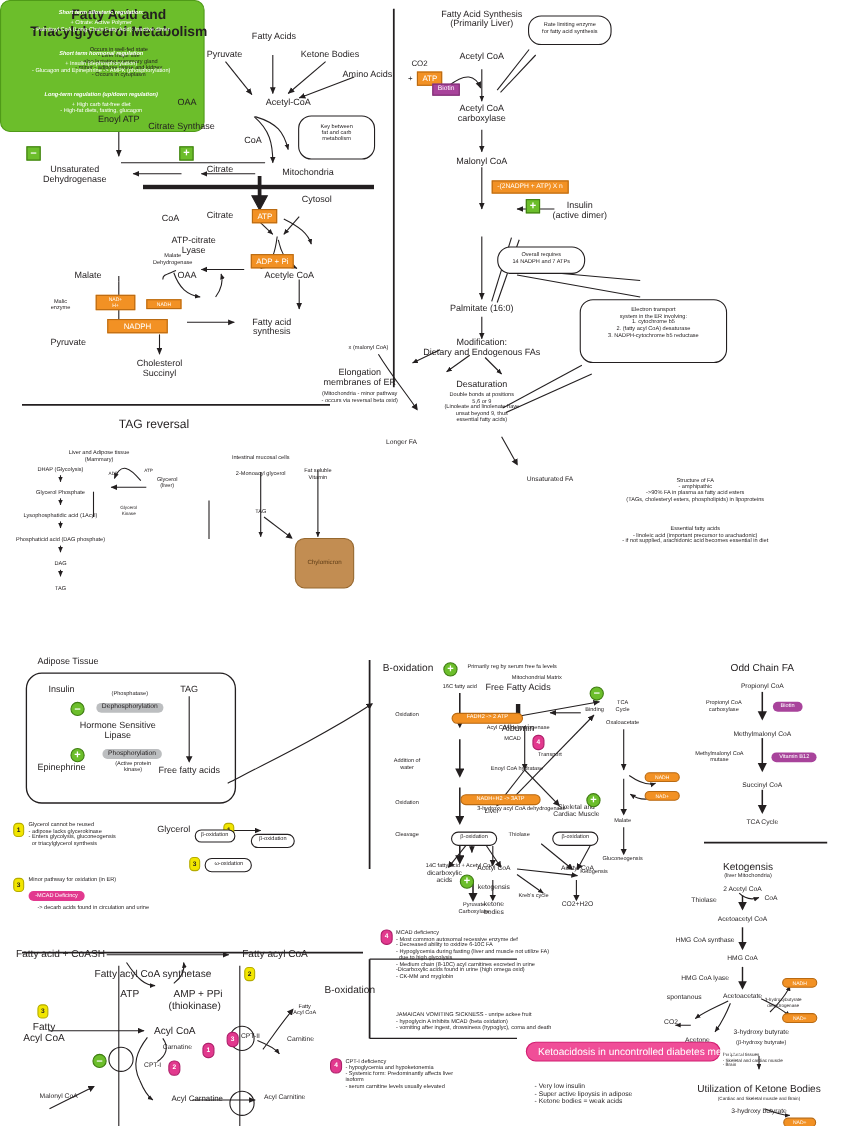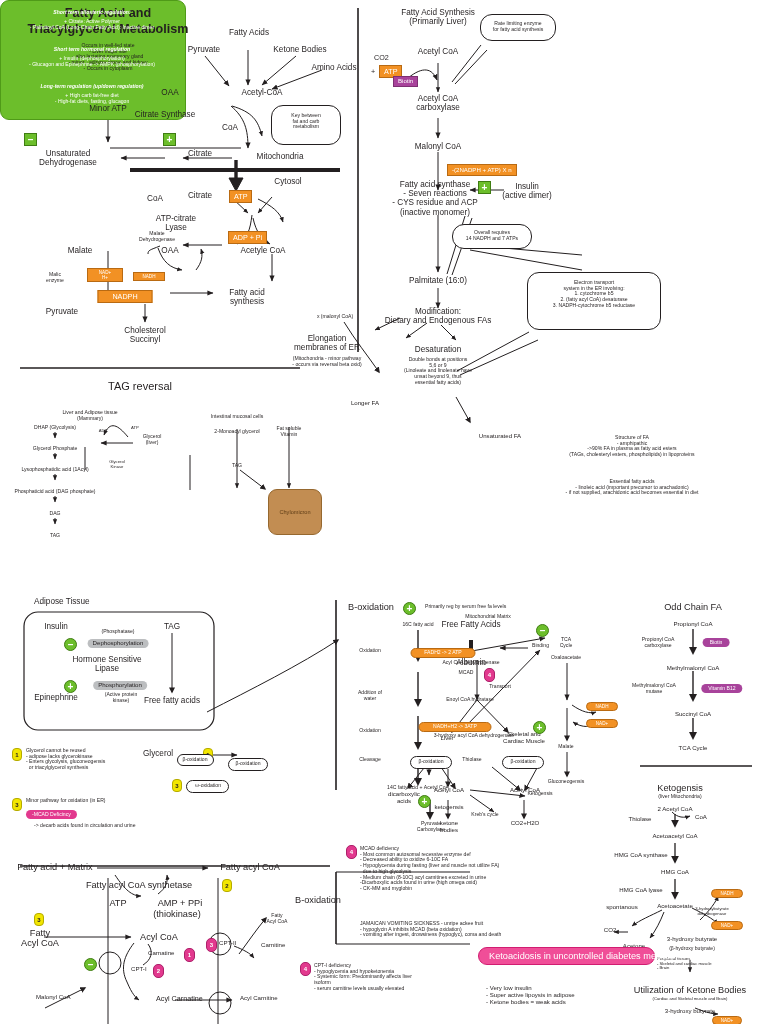--- a/index.html
+++ b/index.html
@@ -244,21 +244,21 @@
 - Occurs in cytoplasm</div>
 
 <div class="t c s8" style="left:204px;top:45px;">Pyruvate</div>
 <div class="t c s8" style="left:249px;top:28px;">Fatty Acids</div>
 <div class="t c s8" style="left:300px;top:45px;">Ketone Bodies</div>
 <div class="t c s8" style="left:334px;top:63px;">Amino Acids</div>
 <div class="t c s8" style="left:262px;top:88px;">Acetyl-CoA</div>
 <div class="t c s8" style="left:170px;top:88px;">OAA</div>
 <div class="t c s8" style="left:165px;top:110px;">Citrate Synthase</div>
 <div class="t s8" style="left:222px;top:123px;">CoA</div>
-<div class="t c s8" style="left:108px;top:104px;">Minor ATP</div>
+<div class="t c s8" style="left:108px;top:104px;">Enoyl ATP</div>
 <div class="t c s8" style="left:68px;top:149px;">Unsaturated
 Dehydrogenase</div>
 <div class="t c s8" style="left:200px;top:149px;">Citrate</div>
 <div class="t c s8" style="left:280px;top:152px;">Mitochondria</div>
 <div class="t c s8" style="left:288px;top:177px;">Cytosol</div>
 <div class="minus sqplus" style="left:24px;top:133px;">–</div>
 <div class="plus sqplus" style="left:163px;top:133px;">+</div>
 
 <div class="callout" style="left:271px;top:105px;width:68px;height:38px;">
   <div class="t c s5" style="left:34px;top:7px;">Key between
@@ -321,24 +321,20 @@
 <div class="t s7 orangeR" style="left:379px;top:65px;">ATP</div>
 <div class="t s6 purple" style="left:393px;top:76px;">Biotin</div>
 <div class="t c s8" style="left:438px;top:94px;">Acetyl CoA
 carboxylase</div>
 <div class="callout" style="left:480px;top:14px;width:74px;height:25px;">
   <div class="t c s5" style="left:37px;top:6px;">Rate limiting enzyme
 for fatty acid synthesis</div>
 </div>
 <div class="t c s8" style="left:438px;top:142px;">Malonyl CoA</div>
 <div class="t s6 orangeR" style="left:447px;top:164px;">-(2NADPH + ATP) X n</div>
-<div class="t c s8" style="left:435px;top:180px;">Fatty acid synthase
-- Seven reactions
-- CYS residue and ACP
-(inactive monomer)</div>
 <div class="plus sqplus" style="left:478px;top:181px;">+</div>
 <div class="t c s8" style="left:527px;top:182px;">Insulin
 (active dimer)</div>
 <div class="callout" style="left:452px;top:224px;width:78px;height:23px;">
   <div class="t c s5" style="left:39px;top:5px;">Overall requires
 14 NADPH and 7 ATPs</div>
 </div>
 <div class="t c s8" style="left:438px;top:276px;">Palmitate (16:0)</div>
 <div class="t c s8" style="left:438px;top:307px;">Modification:
 Dietary and Endogenous FAs</div>
@@ -438,21 +434,21 @@
 - Enters glycolysis, gluconeogensis
   or triacylglycerol synthesis</div>
 <div class="ylwNum" style="left:12px;top:798px;">3</div>
 <div class="t s5" style="left:26px;top:798px;">Minor pathway for oxidation (in ER)</div>
 <div class="t s5 pinkP" style="left:26px;top:810px;">-MCAD Deficincy</div>
 <div class="t s5" style="left:34px;top:823px;">-&gt; decarb acids found in circulation and urine</div>
 
 <div class="t c s9" style="left:139px;top:880px;">Fatty acyl CoA synthetase</div>
 <div class="ylwNum" style="left:222px;top:879px;">2</div>
 <div class="t c s9" style="left:139px;top:909px;margin-left:38px;">(thiokinase)</div>
-<div class="t c s9" style="left:55px;top:862px;">Fatty acid + Matrix</div>
+<div class="t c s9" style="left:55px;top:862px;">Fatty acid + CoASH</div>
 <div class="t c s9" style="left:250px;top:862px;">Fatty acyl CoA</div>
 <div class="t c s9" style="left:118px;top:898px;">ATP</div>
 <div class="t c s9" style="left:180px;top:898px;">AMP + PPi</div>
 <div class="t c s9" style="left:318px;top:895px;">B-oxidation</div>
 <div class="ylwNum" style="left:34px;top:913px;">3</div>
 <div class="t c s9" style="left:40px;top:928px;">Fatty
 Acyl CoA</div>
 <div class="t s9" style="left:140px;top:932px;">Acyl CoA</div>
 <div class="t s6" style="left:148px;top:950px;">Carnatine</div>
 <div class="pinkNum" style="left:184px;top:948px;">1</div>

